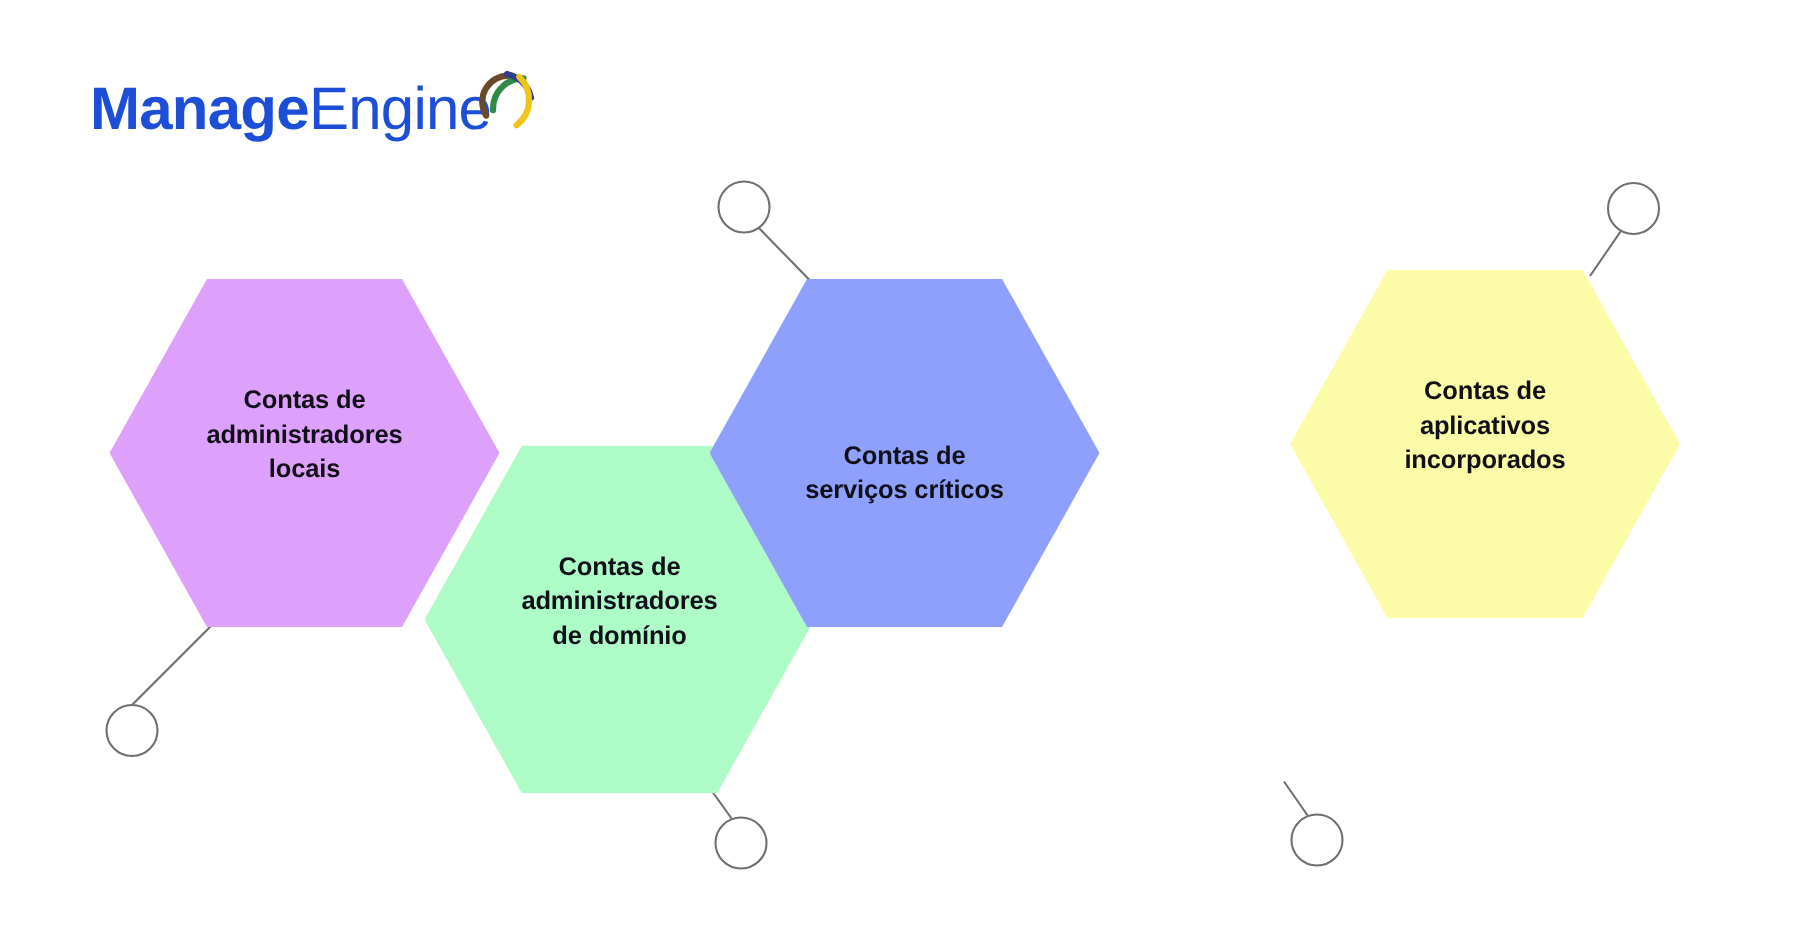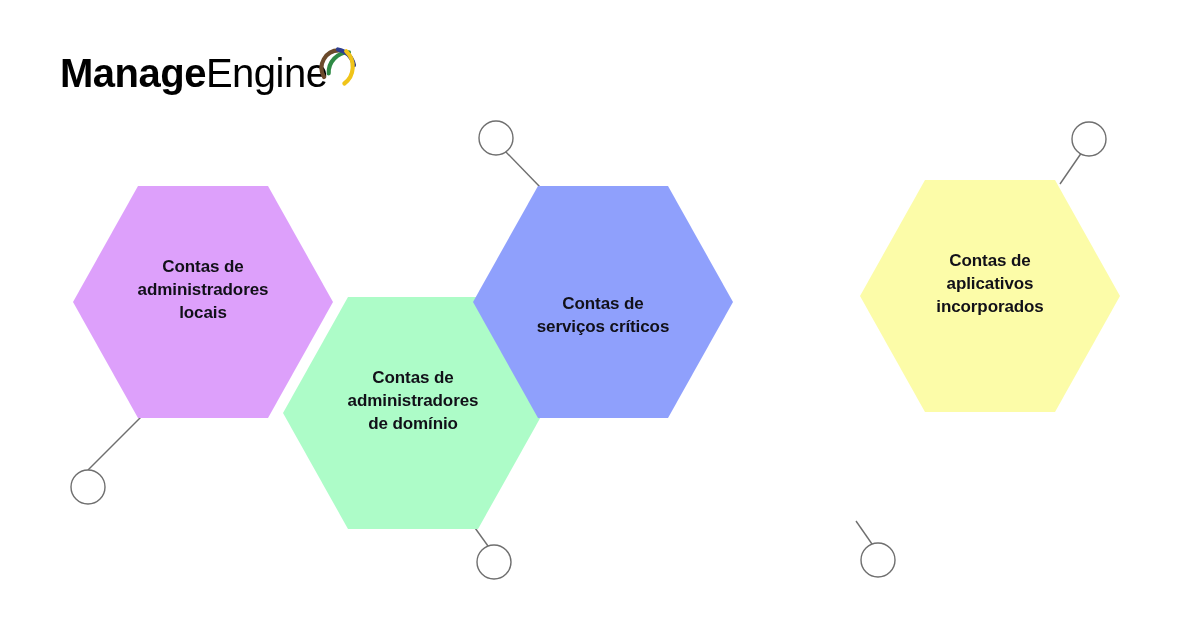--- a/index.html
+++ b/index.html
@@ -21,21 +21,21 @@
     left: 60px;
     top: 45px;
     height: 56px;
     display: flex;
     align-items: center;
   }
   #logo .logo-text {
     font-size: 40px;
     line-height: 44px;
     letter-spacing: -0.5px;
-    color: #000000;
+    color: #1d4ed8;
     white-space: nowrap;
   }
   #logo .logo-manage { font-weight: 700; }
   #logo .logo-engine { font-weight: 400; }
   #logo .logo-swirl {
     margin-left: -14px;
     margin-top: -14px;
     width: 46px;
     height: 46px;
     display: block;

